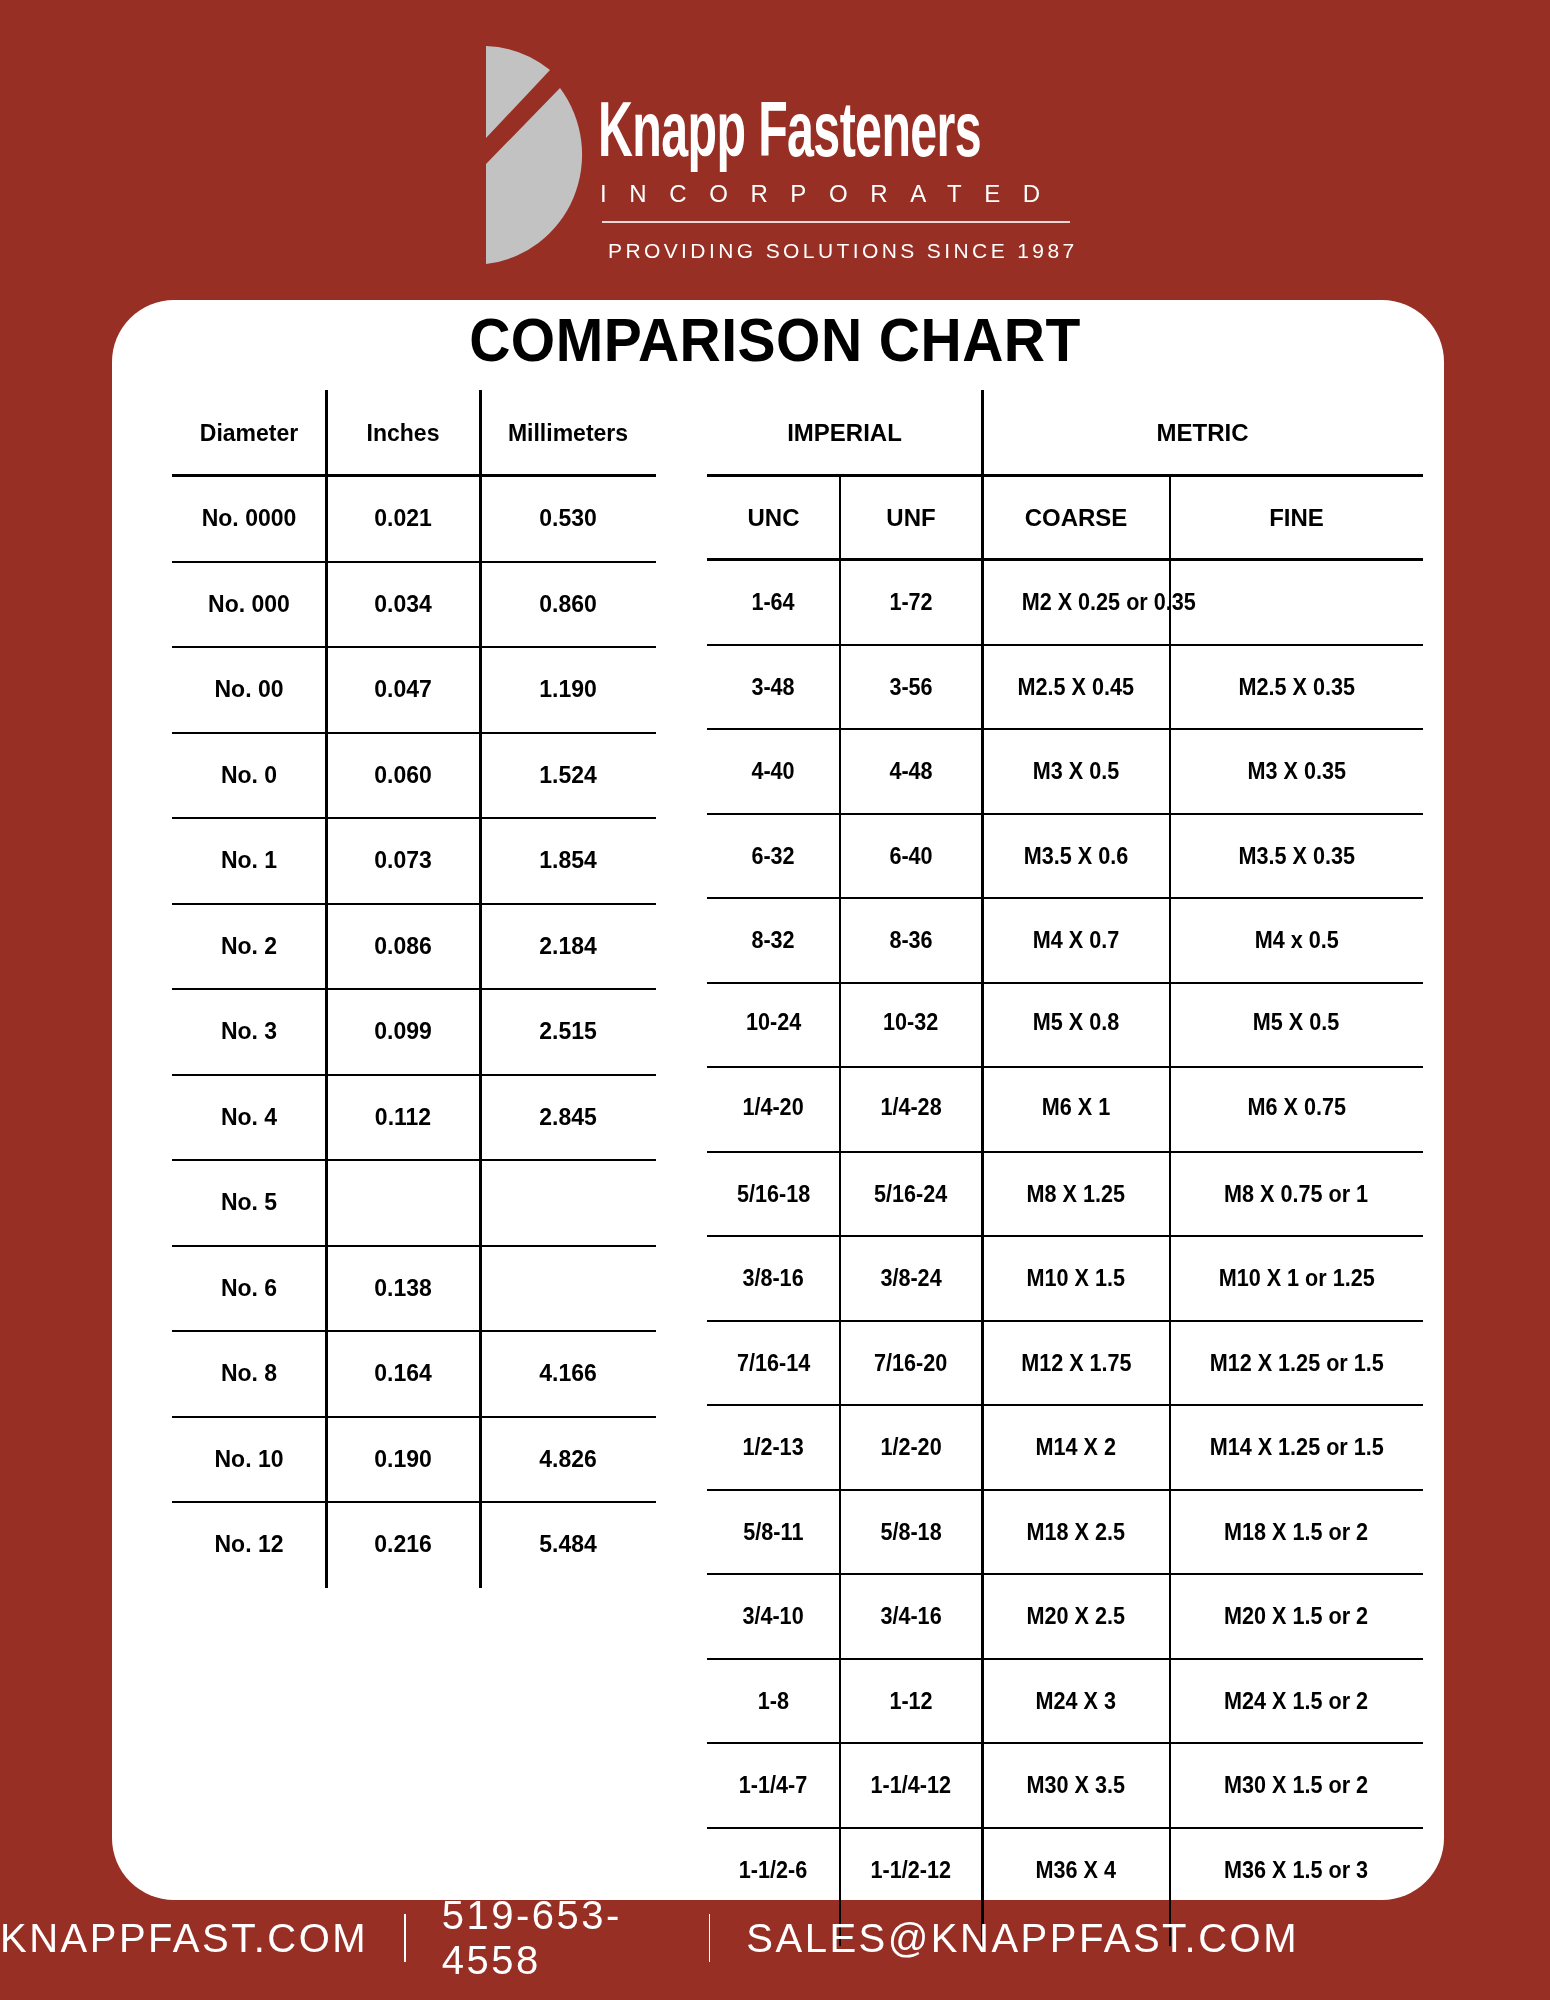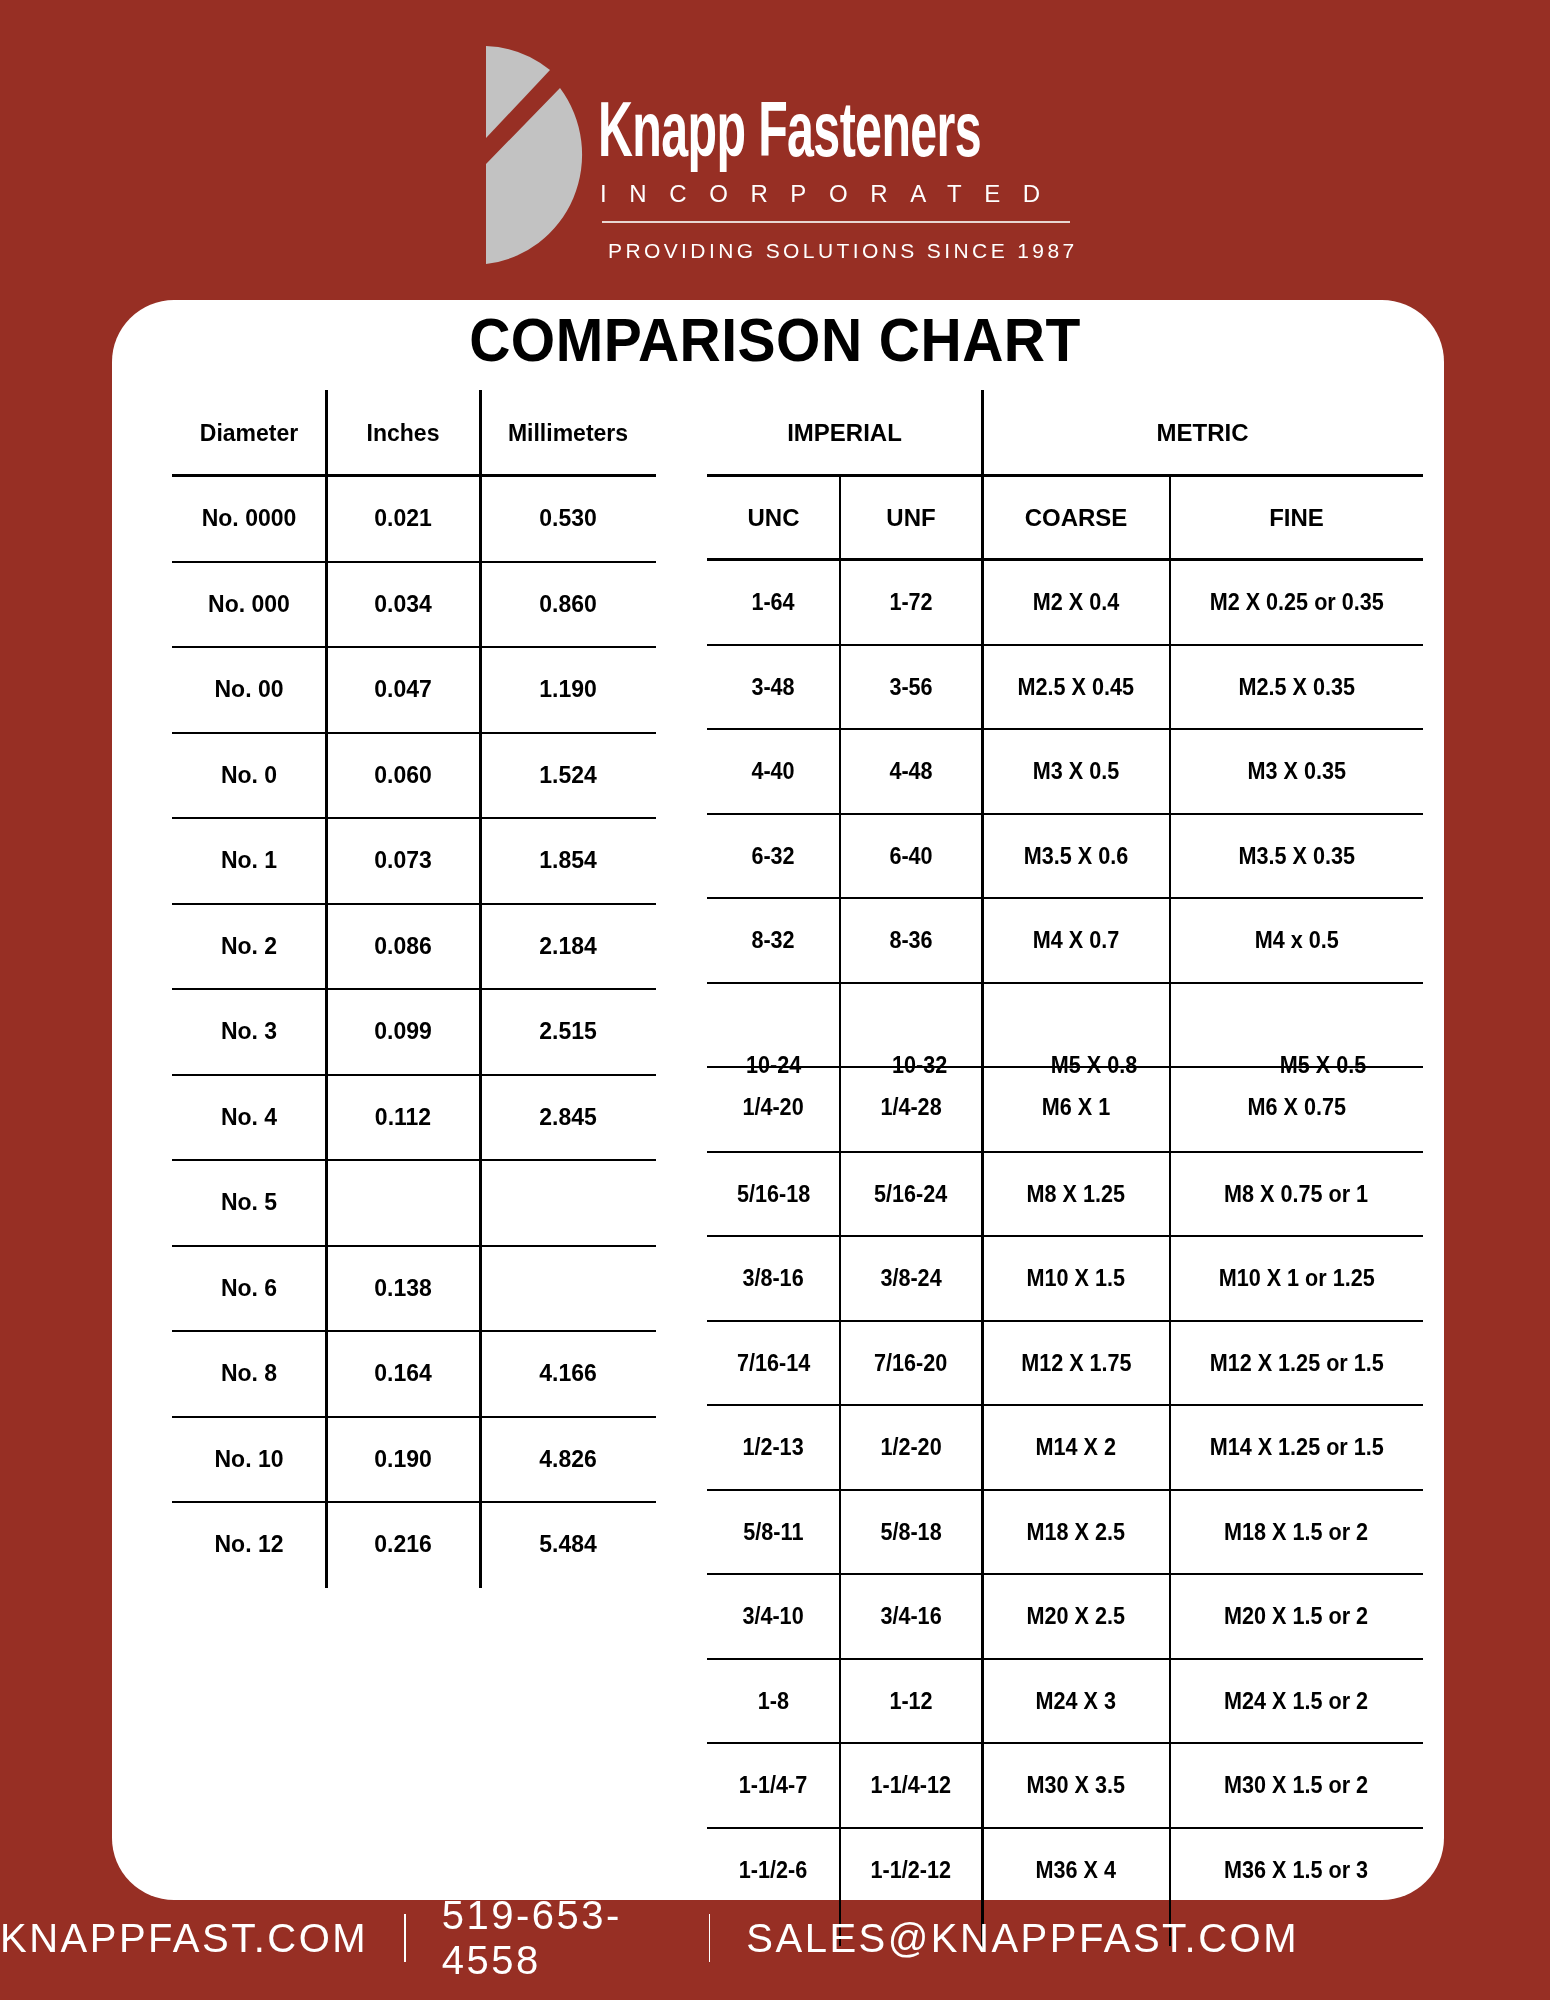--- a/index.html
+++ b/index.html
@@ -185,23 +185,20 @@
     <div class="cell rc4">FINE</div>
   </div>
   <div id="right-rows">
       <div class="row" style="top: 170px; height: 84.5px;">
         <div class="cell rc1">
           <span class="narrow">1-64</span>
         </div>
         <div class="cell rc2">
           <span class="narrow">1-72</span>
         </div>
-        <div class="cell rc3">
-          <span class="narrow">M2 X 0.4</span>
-        </div>
         <div class="cell rc4">
           <span class="narrow">M2 X 0.25 or 0.35</span>
         </div>
       </div>
       <div class="row" style="top: 254.5px; height: 84.5px;">
         <div class="cell rc1">
           <span class="narrow">3-48</span>
         </div>
         <div class="cell rc2">
           <span class="narrow">3-56</span>
@@ -248,21 +245,21 @@
         <div class="cell rc2">
           <span class="narrow">8-36</span>
         </div>
         <div class="cell rc3">
           <span class="narrow">M4 X 0.7</span>
         </div>
         <div class="cell rc4">
           <span class="narrow">M4 x 0.5</span>
         </div>
       </div>
-      <div class="row" style="top: 627px; height: 96px; gap: 9px;">
+      <div class="row" style="top: 584px; height: 96px;">
         <div class="cell rc1">
           <span class="narrow">10-24</span>
         </div>
         <div class="cell rc2">
           <span class="narrow">10-32</span>
         </div>
         <div class="cell rc3">
           <span class="narrow">M5 X 0.8</span>
         </div>
         <div class="cell rc4">

